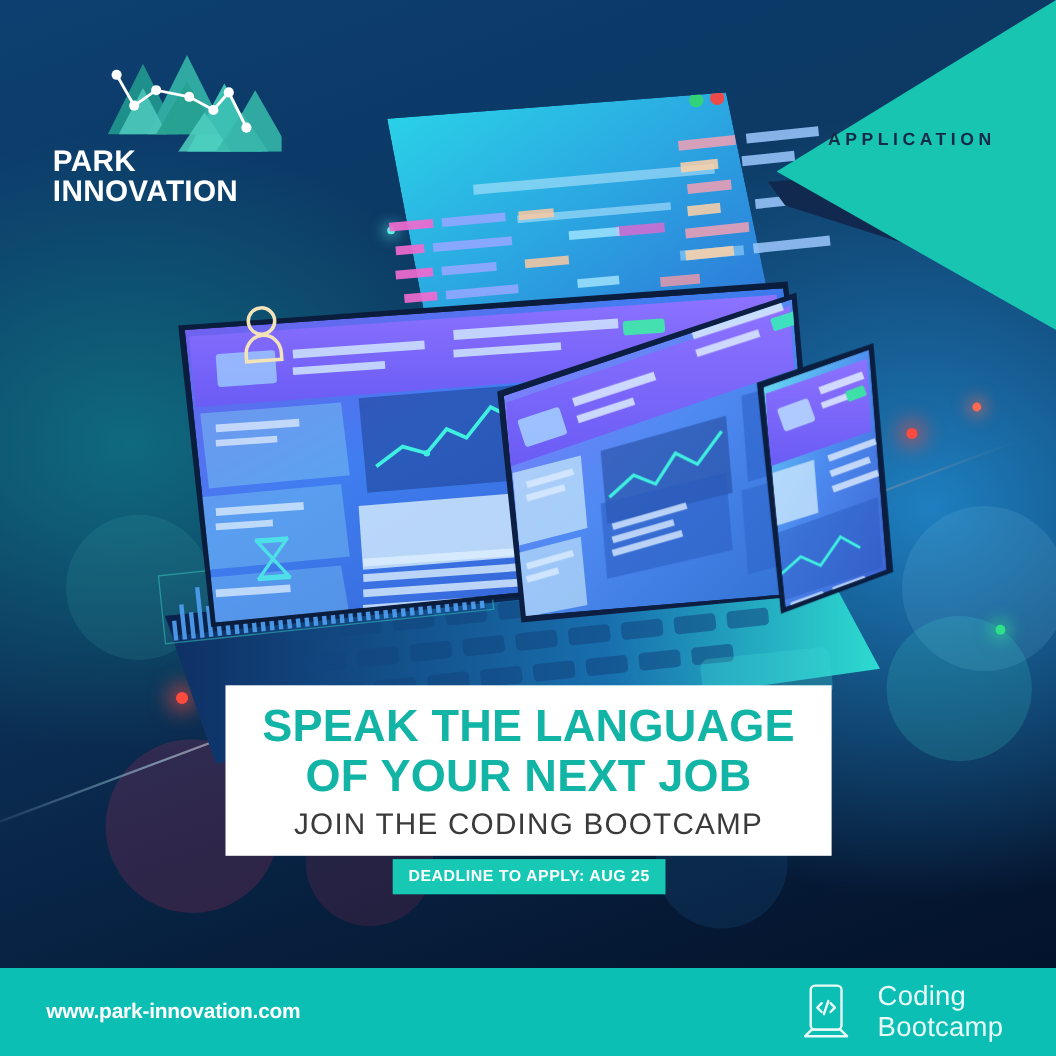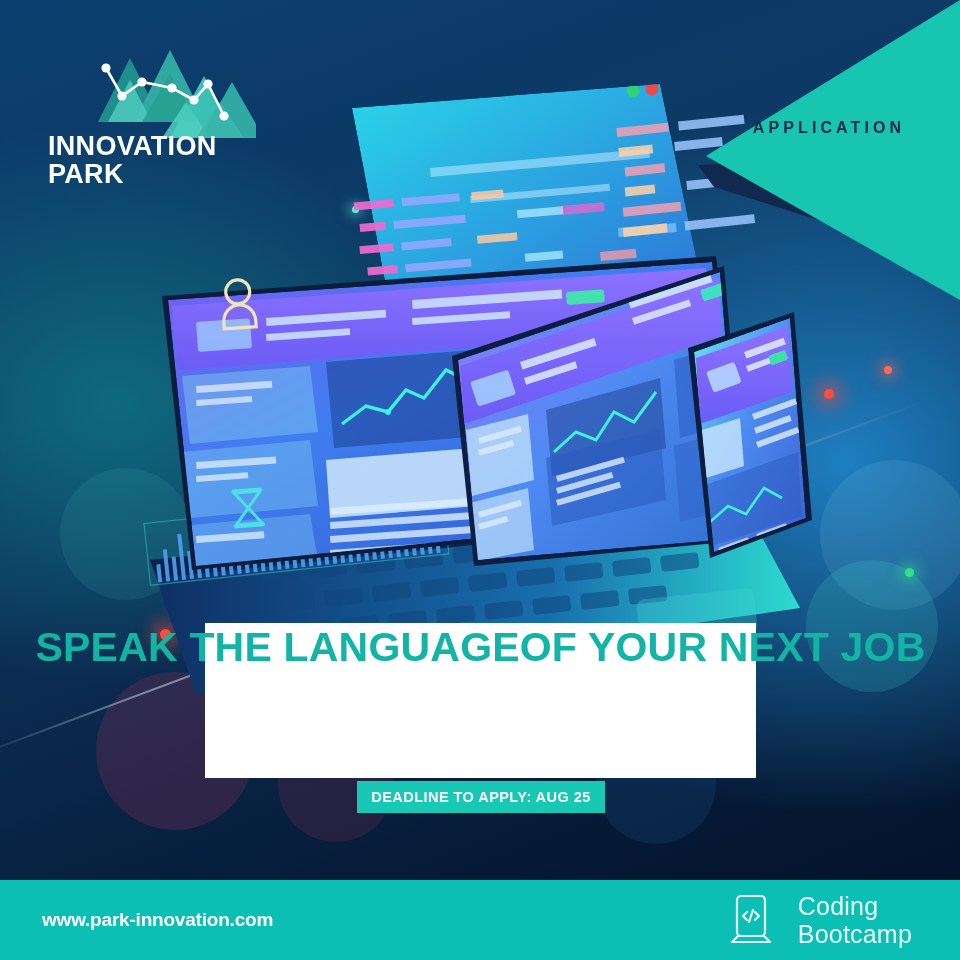--- a/index.html
+++ b/index.html
@@ -57,21 +57,21 @@
   }
   .logo .wordmark span{display:block;}
 
   
   .devices{position:absolute;left:0;top:0;width:960px;height:960px;}
 
   
   .headline-card{
     position:absolute;left:205px;top:623px;width:551px;height:155px;
     background:#ffffff;
-    display:flex;flex-direction:row;justify-content:center;
+    display:flex;flex-direction:column;align-items:center;justify-content:center;
     padding-top:2px;
   }
   .hl1,.hl2{
     color:#12b4a6;font-size:41px;font-weight:bold;letter-spacing:0.2px;
     line-height:1.08;white-space:nowrap;
   }
   .hl3{
     color:#3a3a3a;font-size:27px;font-weight:400;letter-spacing:1.1px;
     margin-top:7px;white-space:nowrap;
   }
@@ -465,34 +465,35 @@
       <polyline points="20,22 36,50 56,36 86,42 108,54 122,38 138,70" fill="none" stroke="#ffffff" stroke-width="2.6"></polyline>
       <circle cx="20" cy="22" r="4.6" fill="#ffffff"></circle>
       <circle cx="36" cy="50" r="4.6" fill="#ffffff"></circle>
       <circle cx="56" cy="36" r="4.6" fill="#ffffff"></circle>
       <circle cx="86" cy="42" r="4.6" fill="#ffffff"></circle>
       <circle cx="108" cy="54" r="4.6" fill="#ffffff"></circle>
       <circle cx="122" cy="38" r="4.6" fill="#ffffff"></circle>
       <circle cx="138" cy="70" r="4.6" fill="#ffffff"></circle>
     </svg>
     <div class="wordmark">
+      <span>PARK</span>
       <span>INNOVATION</span>
-      <span>PARK</span>
     </div>
   </div>
 
   <div class="flag-shadow"></div>
   <div class="flag"></div>
   <div class="flag-copy">
     <span class="l1">APPLICATION</span>
   </div>
 
   <div class="headline-card">
     <div class="hl1">SPEAK THE LANGUAGE</div>
     <div class="hl2">OF YOUR NEXT JOB</div>
+    <div class="hl3">JOIN THE CODING BOOTCAMP</div>
   </div>
 
   <div class="deadline">DEADLINE TO APPLY: AUG 25</div>
 
   <div class="footer">
     <div class="footer-url">www.park-innovation.com</div>
     <div class="footer-brand">
       <svg width="46" height="56" viewBox="0 0 46 56" fill="none" stroke="#e8fbf8" stroke-width="2.2" stroke-linecap="round" stroke-linejoin="round">
         <rect x="9" y="4" width="28" height="40" rx="4"></rect>
         <path d="M4,50 L42,50 L36,44 L10,44 Z"></path>

